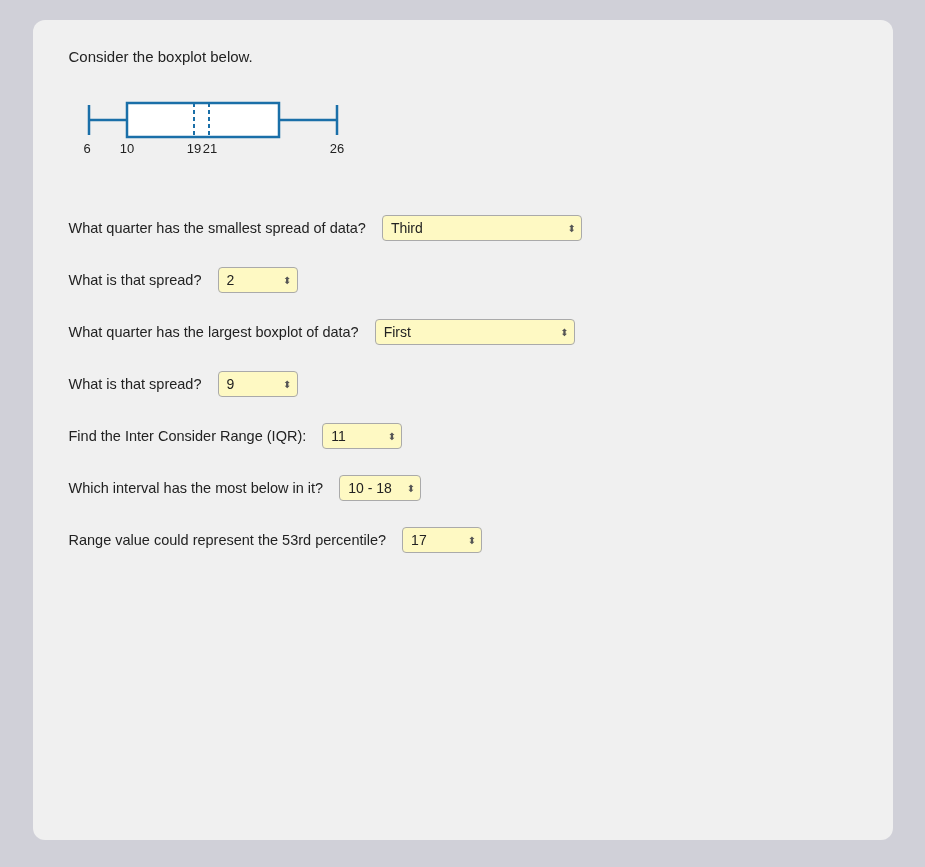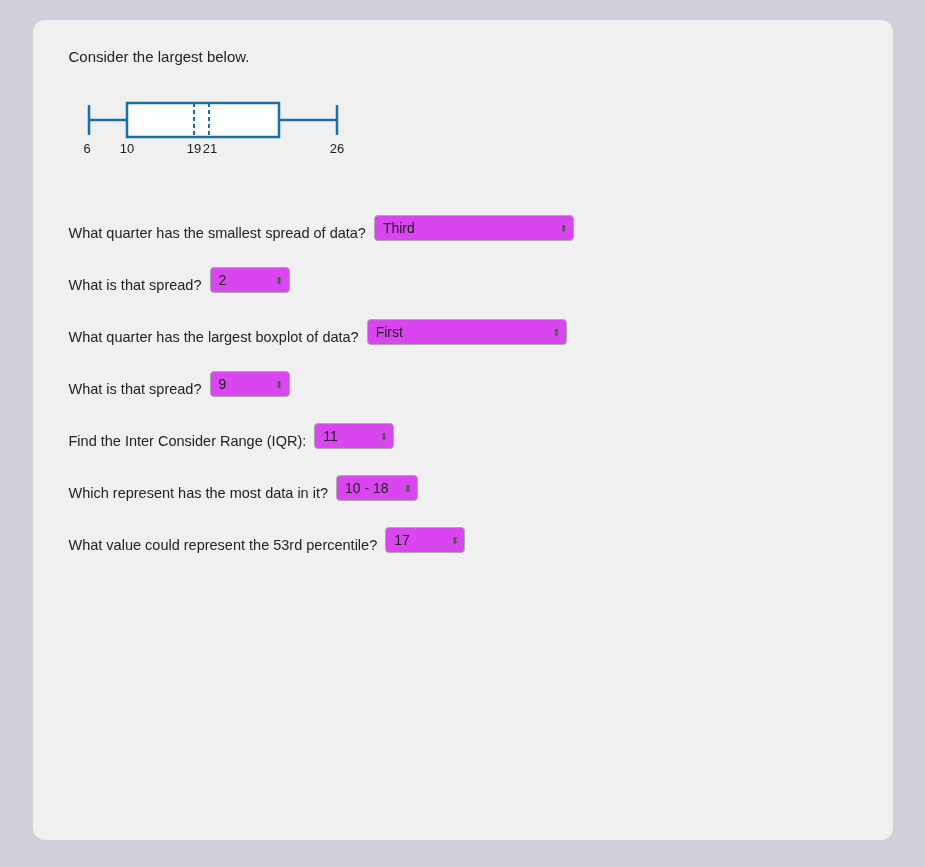--- a/index.html
+++ b/index.html
@@ -29,43 +29,44 @@
     }
 
     
     .boxplot-area {
       margin-bottom: 36px;
     }
 
     
     .qa-row {
       display: flex;
-      align-items: flex-end;
+      align-items: center;
       margin-bottom: 26px;
+      gap: 8px;
     }
 
     .qa-label {
       font-size: 14.5px;
       color: #222;
       flex-shrink: 0;
       margin-right: 8px;
     }
 
     .select-wrapper {
       position: relative;
       display: inline-flex;
       align-items: center;
     }
 
     .qa-select {
       appearance: none;
       -webkit-appearance: none;
       border: 1.5px solid #aaa;
       border-radius: 4px;
-      background: #d946ef;
+      background: #fef9c3;
       padding: 4px 28px 4px 8px;
       font-size: 14px;
       color: #222;
       cursor: pointer;
       outline: none;
       min-width: 80px;
     }
 
     .qa-select.wide {
       min-width: 200px;
@@ -78,21 +79,21 @@
       transform: translateY(-50%);
       pointer-events: none;
       font-size: 10px;
       color: #555;
     }
   </style>
 </head>
 <body>
 
 <div class="card">
-  <div class="title">Consider the largest below.</div>
+  <div class="title">Consider the boxplot below.</div>
 
   <div class="boxplot-area">
     <svg width="300" height="90" viewBox="0 0 300 90">
 
       <line x1="20" y1="35" x2="58" y2="35" stroke="#1a6fa8" stroke-width="2.5"></line>
 
       <line x1="20" y1="20" x2="20" y2="50" stroke="#1a6fa8" stroke-width="2.5"></line>
 
       <rect x="58" y="18" width="152" height="34" fill="white" stroke="#1a6fa8" stroke-width="2.5"></rect>
 
@@ -141,27 +142,27 @@
         </div>
       </div>
       <div class="qa-row">
         <span class="qa-label">Find the Inter Consider Range (IQR):</span>
         <div class="select-wrapper">
           <select class="qa-select"><option value="2">2</option><option value="9">9</option><option value="11" selected="">11</option><option value="16">16</option></select>
           <span class="chevron">⬍</span>
         </div>
       </div>
       <div class="qa-row">
-        <span class="qa-label">Which represent has the most data in it?</span>
+        <span class="qa-label">Which interval has the most below in it?</span>
         <div class="select-wrapper">
           <select class="qa-select"><option value="6 - 10">6 - 10</option><option value="10 - 18" selected="">10 - 18</option><option value="18 - 21">18 - 21</option><option value="21 - 26">21 - 26</option></select>
           <span class="chevron">⬍</span>
         </div>
       </div>
       <div class="qa-row">
-        <span class="qa-label">What value could represent the 53rd percentile?</span>
+        <span class="qa-label">Range value could represent the 53rd percentile?</span>
         <div class="select-wrapper">
           <select class="qa-select"><option value="10">10</option><option value="17" selected="">17</option><option value="19">19</option><option value="21">21</option></select>
           <span class="chevron">⬍</span>
         </div>
       </div>
     </div>
 </div>
 
 </body></html>

